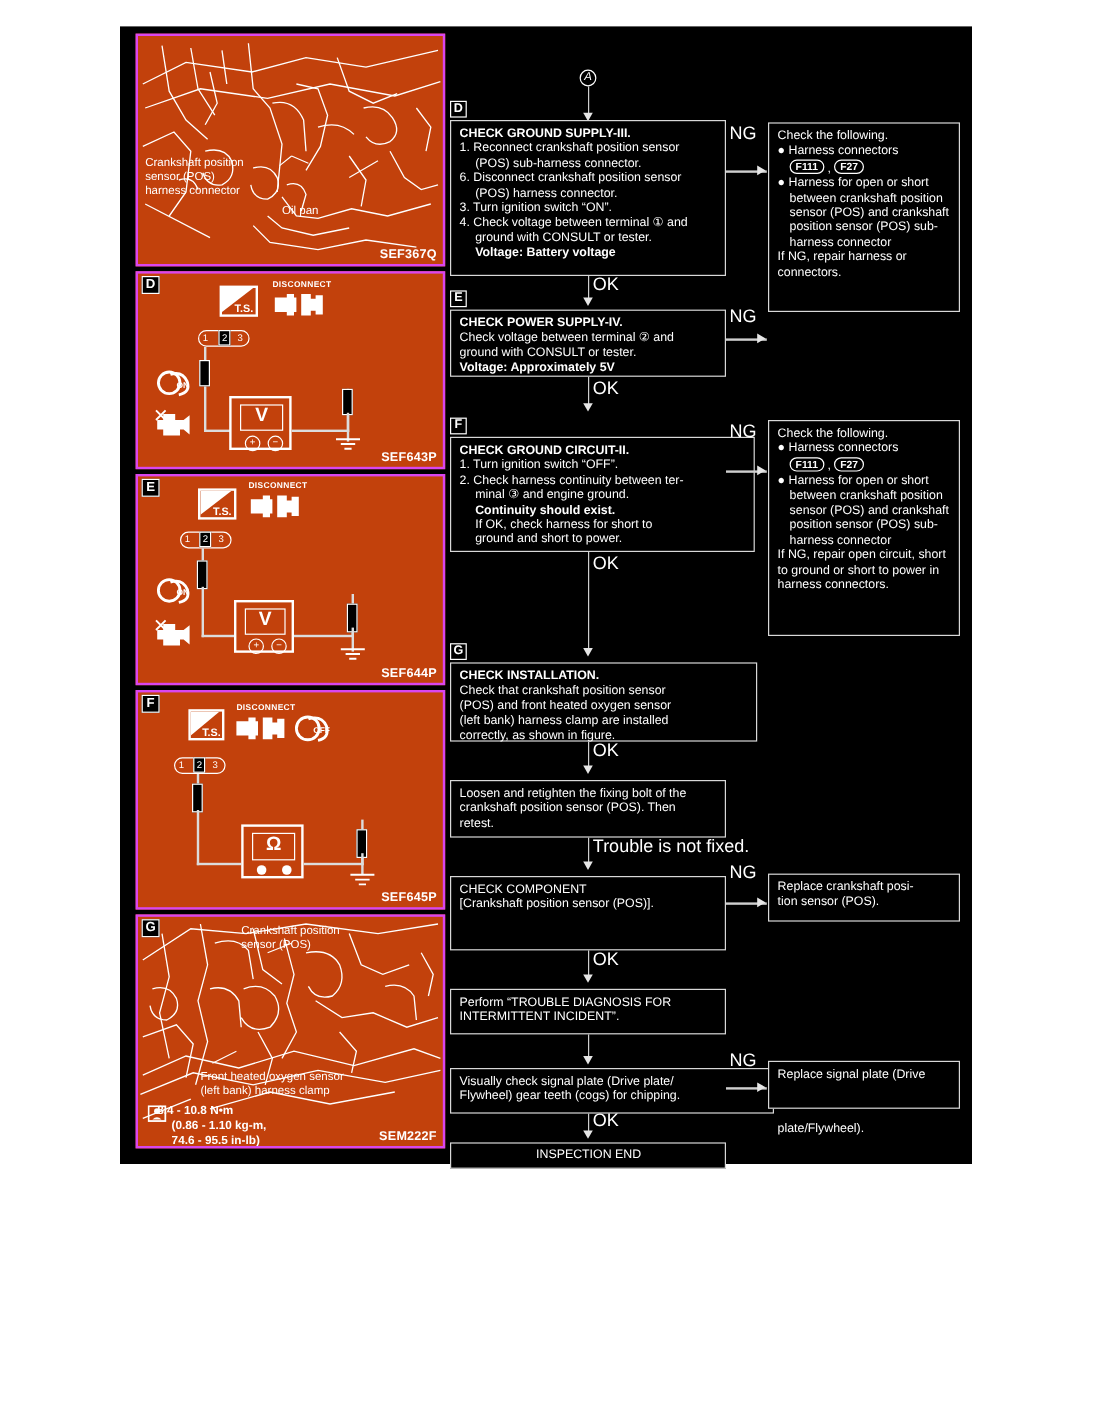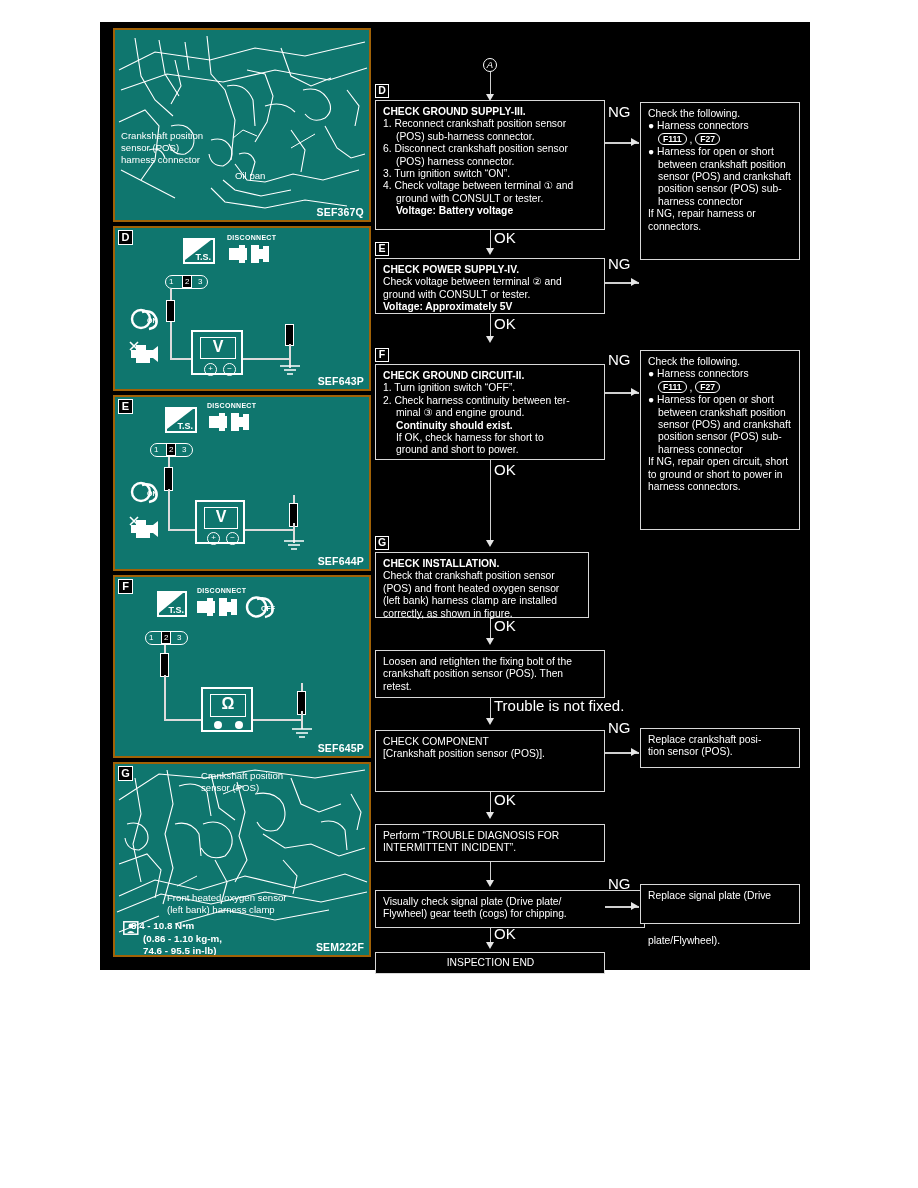--- a/index.html
+++ b/index.html
@@ -1,20 +1,20 @@
 <!DOCTYPE html>
 <html><head>
 <meta charset="utf-8">
 <style>
   html,body{margin:0;padding:0;background:#fff;}
   body{width:918px;height:1188px;font-family:"Liberation Sans",sans-serif;}
   .page{position:absolute;left:0;top:0;width:918px;height:1188px;background:#fff;}
   .sheet{position:absolute;left:100px;top:22px;width:710px;height:948px;background:#000;}
   
-  .fig{position:absolute;background:#0f766e;border:2px solid #a16207;box-sizing:border-box;overflow:hidden;}
+  .fig{position:absolute;background:#c2410c;border:2px solid #d946ef;box-sizing:border-box;overflow:hidden;}
   .fig-code{position:absolute;right:5px;bottom:2px;color:#fff;font-size:10.5px;font-weight:bold;letter-spacing:.2px;}
   .blk{position:absolute;left:3px;top:2px;width:15px;height:15px;border:1.6px solid #fff;color:#fff;
        font-size:11px;font-weight:bold;line-height:13px;text-align:center;background:#000;box-sizing:border-box;}
   .figlabel{position:absolute;color:#fff;font-size:9.6px;line-height:12px;white-space:pre;}
   svg{display:block;}
   .ln{stroke:#fff;fill:none;}
   
   .box{position:absolute;background:#000;border:1.5px solid #d8d8d8;box-sizing:border-box;
        color:#fff;font-size:10.3px;line-height:12.4px;padding:5px 6px 4px 7px;}
   .box b{font-weight:bold;}
@@ -320,21 +320,21 @@
     <span style="display:block;">ground with CONSULT or tester.</span>
     <span style="display:block;font-weight:bold;">Voltage: Approximately 5V</span>
   </div>
   <div class="lbl" style="left:508px;top:236px;">NG</div>
 
   <div class="vline" style="left:389.5px;top:292px;height:26px;"></div>
   <div class="arrowd" style="left:385.5px;top:314px;"></div>
   <div class="lbl" style="left:394px;top:296px;">OK</div>
 
   <div class="stepmark" style="left:275px;top:326px;">F</div>
-  <div class="box" style="left:275px;top:342px;width:230px;height:96px;">
+  <div class="box" style="left:275px;top:342px;width:254px;height:96px;">
     <b>CHECK GROUND CIRCUIT-II.</b>
     <span class="ind">1. Turn ignition switch “OFF”.</span>
     <span class="ind">2. Check harness continuity between ter-</span>
     <span class="ind2">minal ③  and engine ground.</span>
     <span class="ind2" style="font-weight:bold;">Continuity should exist.</span>
     <span class="ind2">If OK, check harness for short to</span>
     <span class="ind2">ground and short to power.</span>
   </div>
 
   <div class="hline" style="left:505px;top:370px;width:34px;"></div>
@@ -349,21 +349,21 @@
     </span>
     <span class="bullet">● <span>Harness for open or short between crankshaft position sensor (POS) and crankshaft position sensor (POS) sub-harness connector</span></span>
     <span style="display:block;">If NG, repair open circuit, short to ground or short to power in harness connectors.</span>
   </div>
 
   <div class="vline" style="left:389.5px;top:438px;height:84px;"></div>
   <div class="arrowd" style="left:385.5px;top:518px;"></div>
   <div class="lbl" style="left:394px;top:442px;">OK</div>
 
   <div class="stepmark" style="left:275px;top:514px;">G</div>
-  <div class="box" style="left:275px;top:530px;width:214px;height:66px;">
+  <div class="box" style="left:275px;top:530px;width:256px;height:66px;">
     <b>CHECK INSTALLATION.</b>
     <span style="display:block;">Check that crankshaft position sensor</span>
     <span style="display:block;">(POS) and front heated oxygen sensor</span>
     <span style="display:block;">(left bank) harness clamp are installed</span>
     <span style="display:block;">correctly, as shown in figure.</span>
   </div>
 
   <div class="vline" style="left:389.5px;top:596px;height:24px;"></div>
   <div class="arrowd" style="left:385.5px;top:616px;"></div>
   <div class="lbl" style="left:394px;top:598px;">OK</div>

